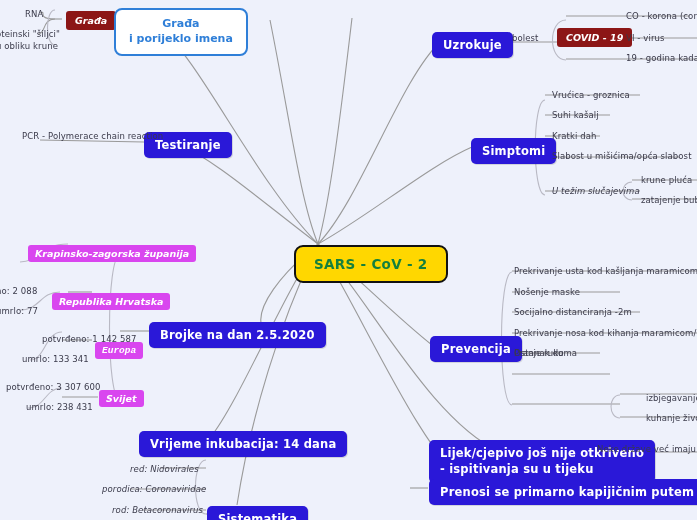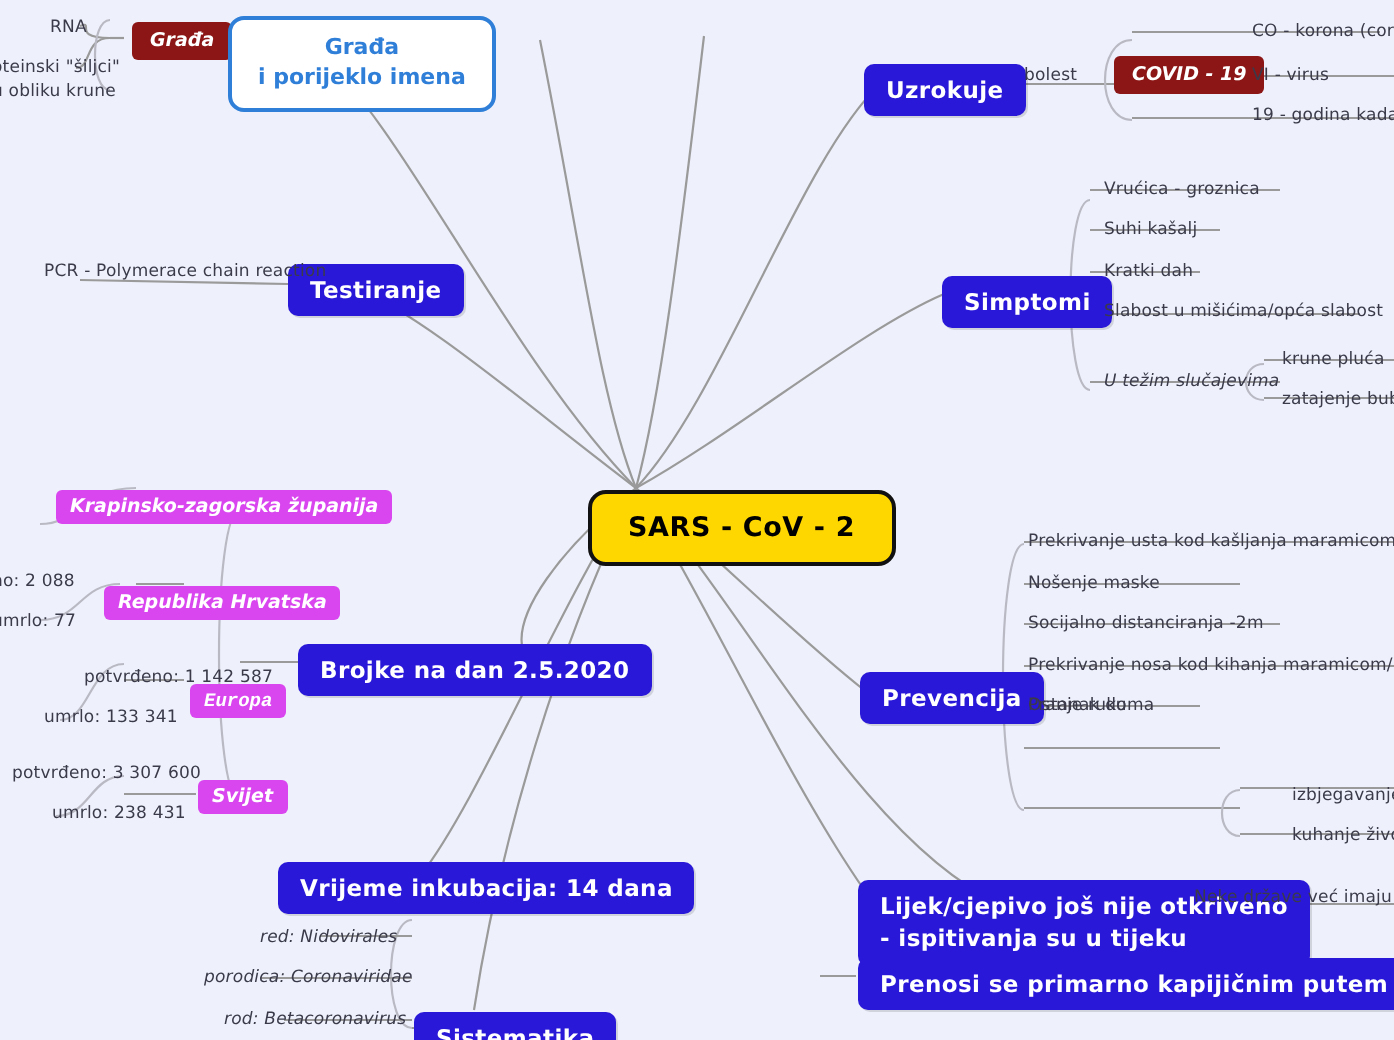--- a/index.html
+++ b/index.html
@@ -20,21 +20,21 @@
     width: 697px; height: 520px;
     pointer-events: none;
   }
   .node { position: absolute; white-space: nowrap; }
 
   
   .root {
     background: #ffd700;
     border: 2px solid #111;
     border-radius: 9px;
-    color: #000000;
+    color: #15803d;
     font-weight: bold;
     font-size: 13.5px;
     padding: 9px 18px;
     letter-spacing: .3px;
   }
   
   .blue {
     background: #2a18d8;
     color: #fff;
     font-weight: bold;

